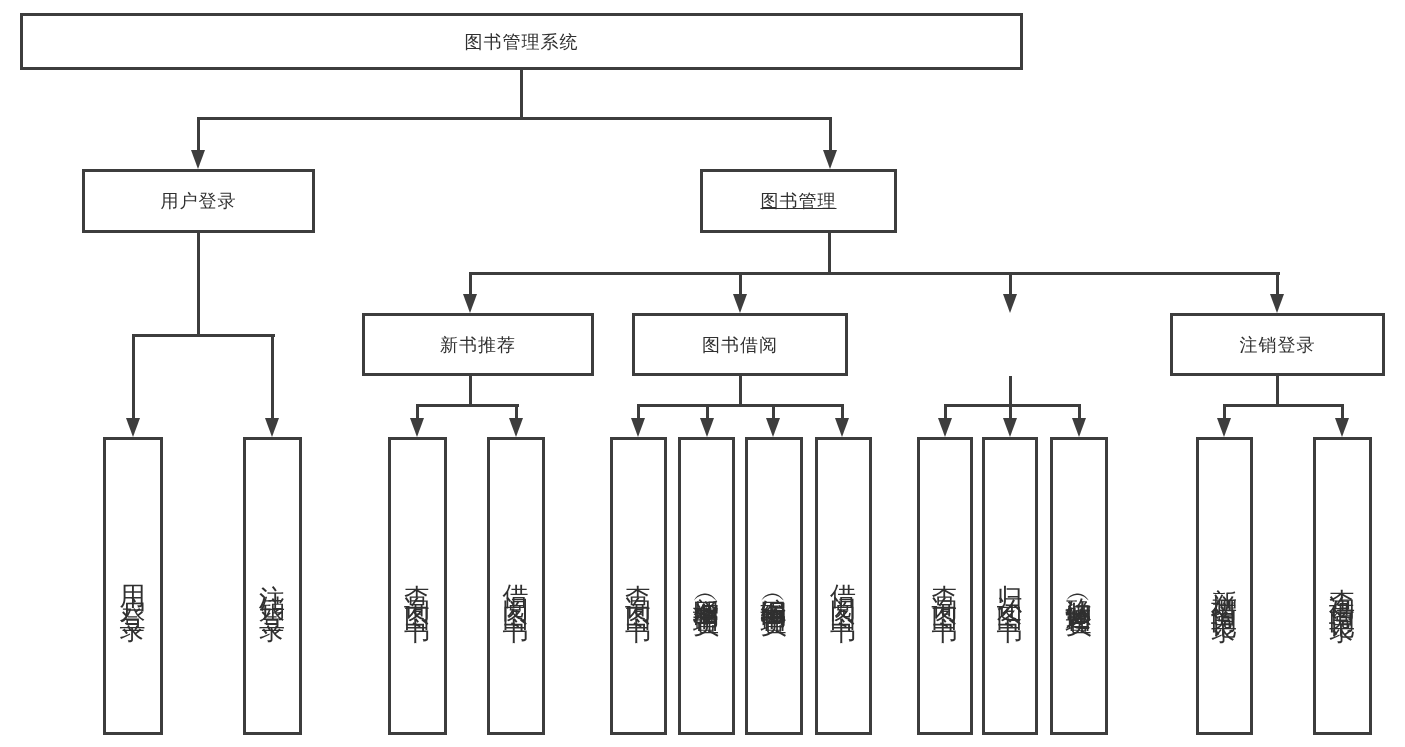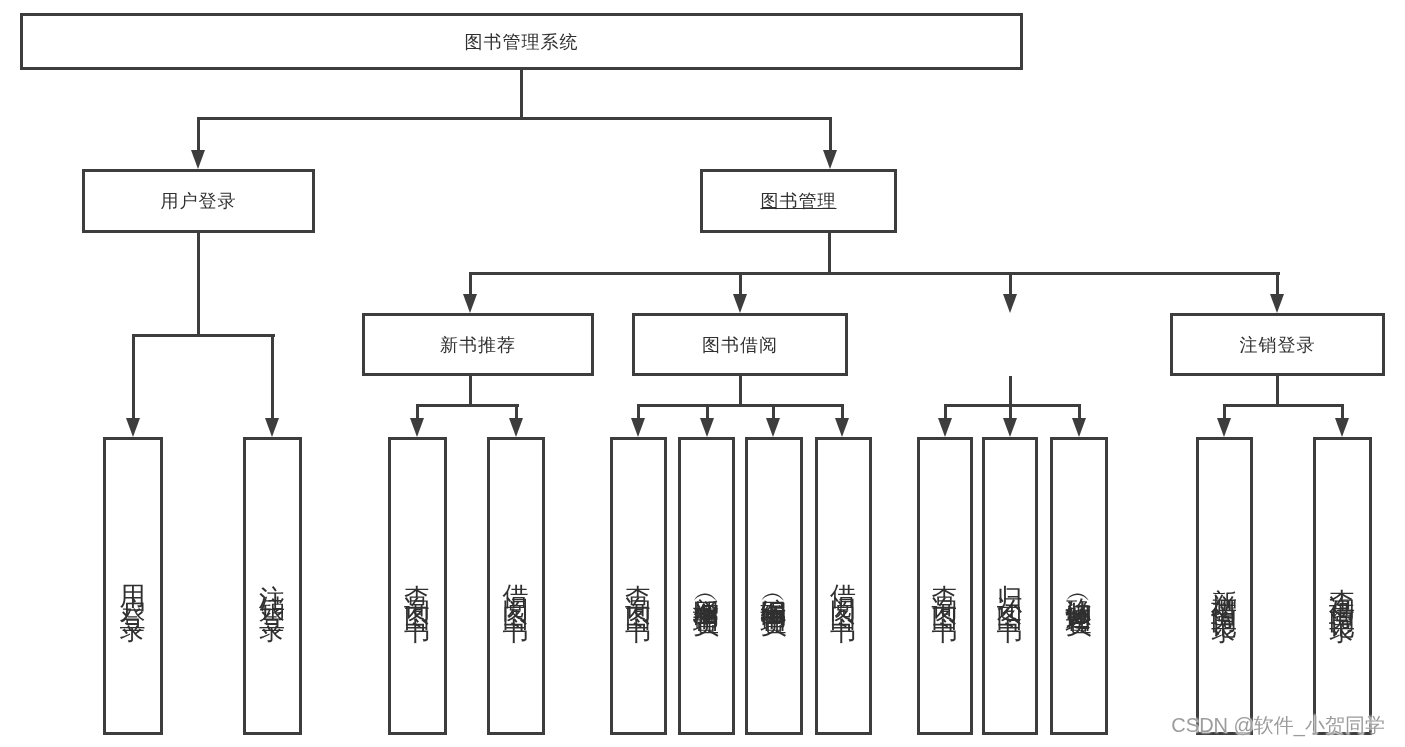--- a/index.html
+++ b/index.html
@@ -150,15 +150,14 @@
   <div class="vline" style="left:1078px; top:404px; width:3px; height:17px;"></div>
   <div class="arrow" style="left:1072px; top:418px;"></div>
 
   <div class="vline" style="left:1276px; top:376px; width:3px; height:31px;"></div>
   <div class="hline" style="left:1223px; top:404px; width:121px; height:3px;"></div>
   <div class="vline" style="left:1223px; top:404px; width:3px; height:17px;"></div>
   <div class="arrow" style="left:1217px; top:418px;"></div>
   <div class="vline" style="left:1341px; top:404px; width:3px; height:17px;"></div>
   <div class="arrow" style="left:1335px; top:418px;"></div>
 
-  <div class="watermark">CSDN @软件_小贺同学</div>
 
 </div>
 
 </body></html>

